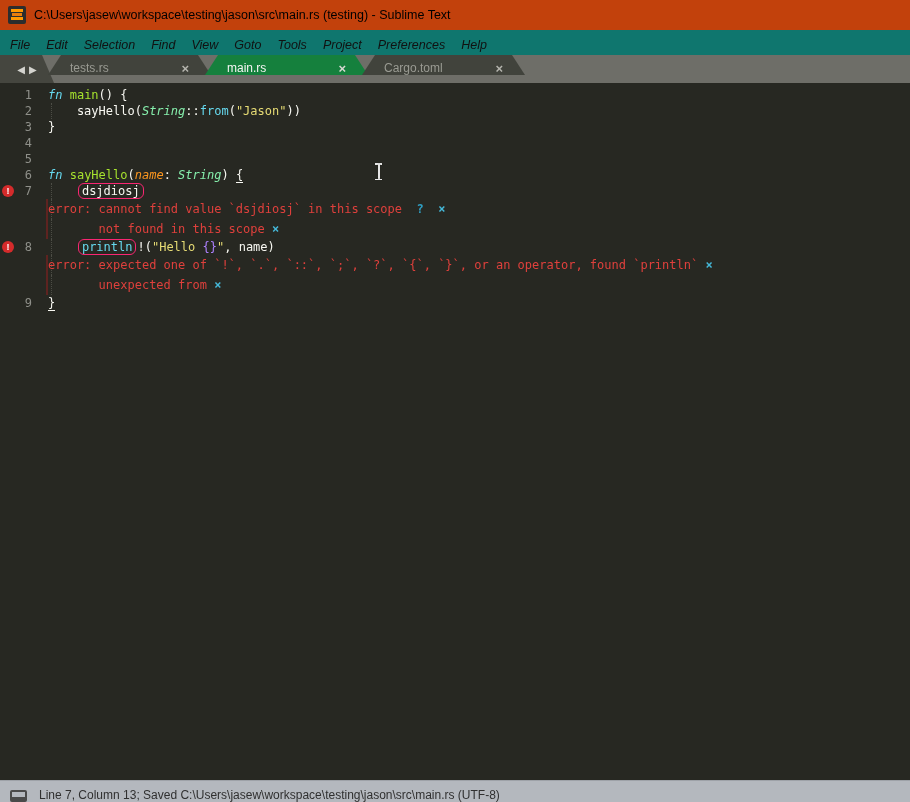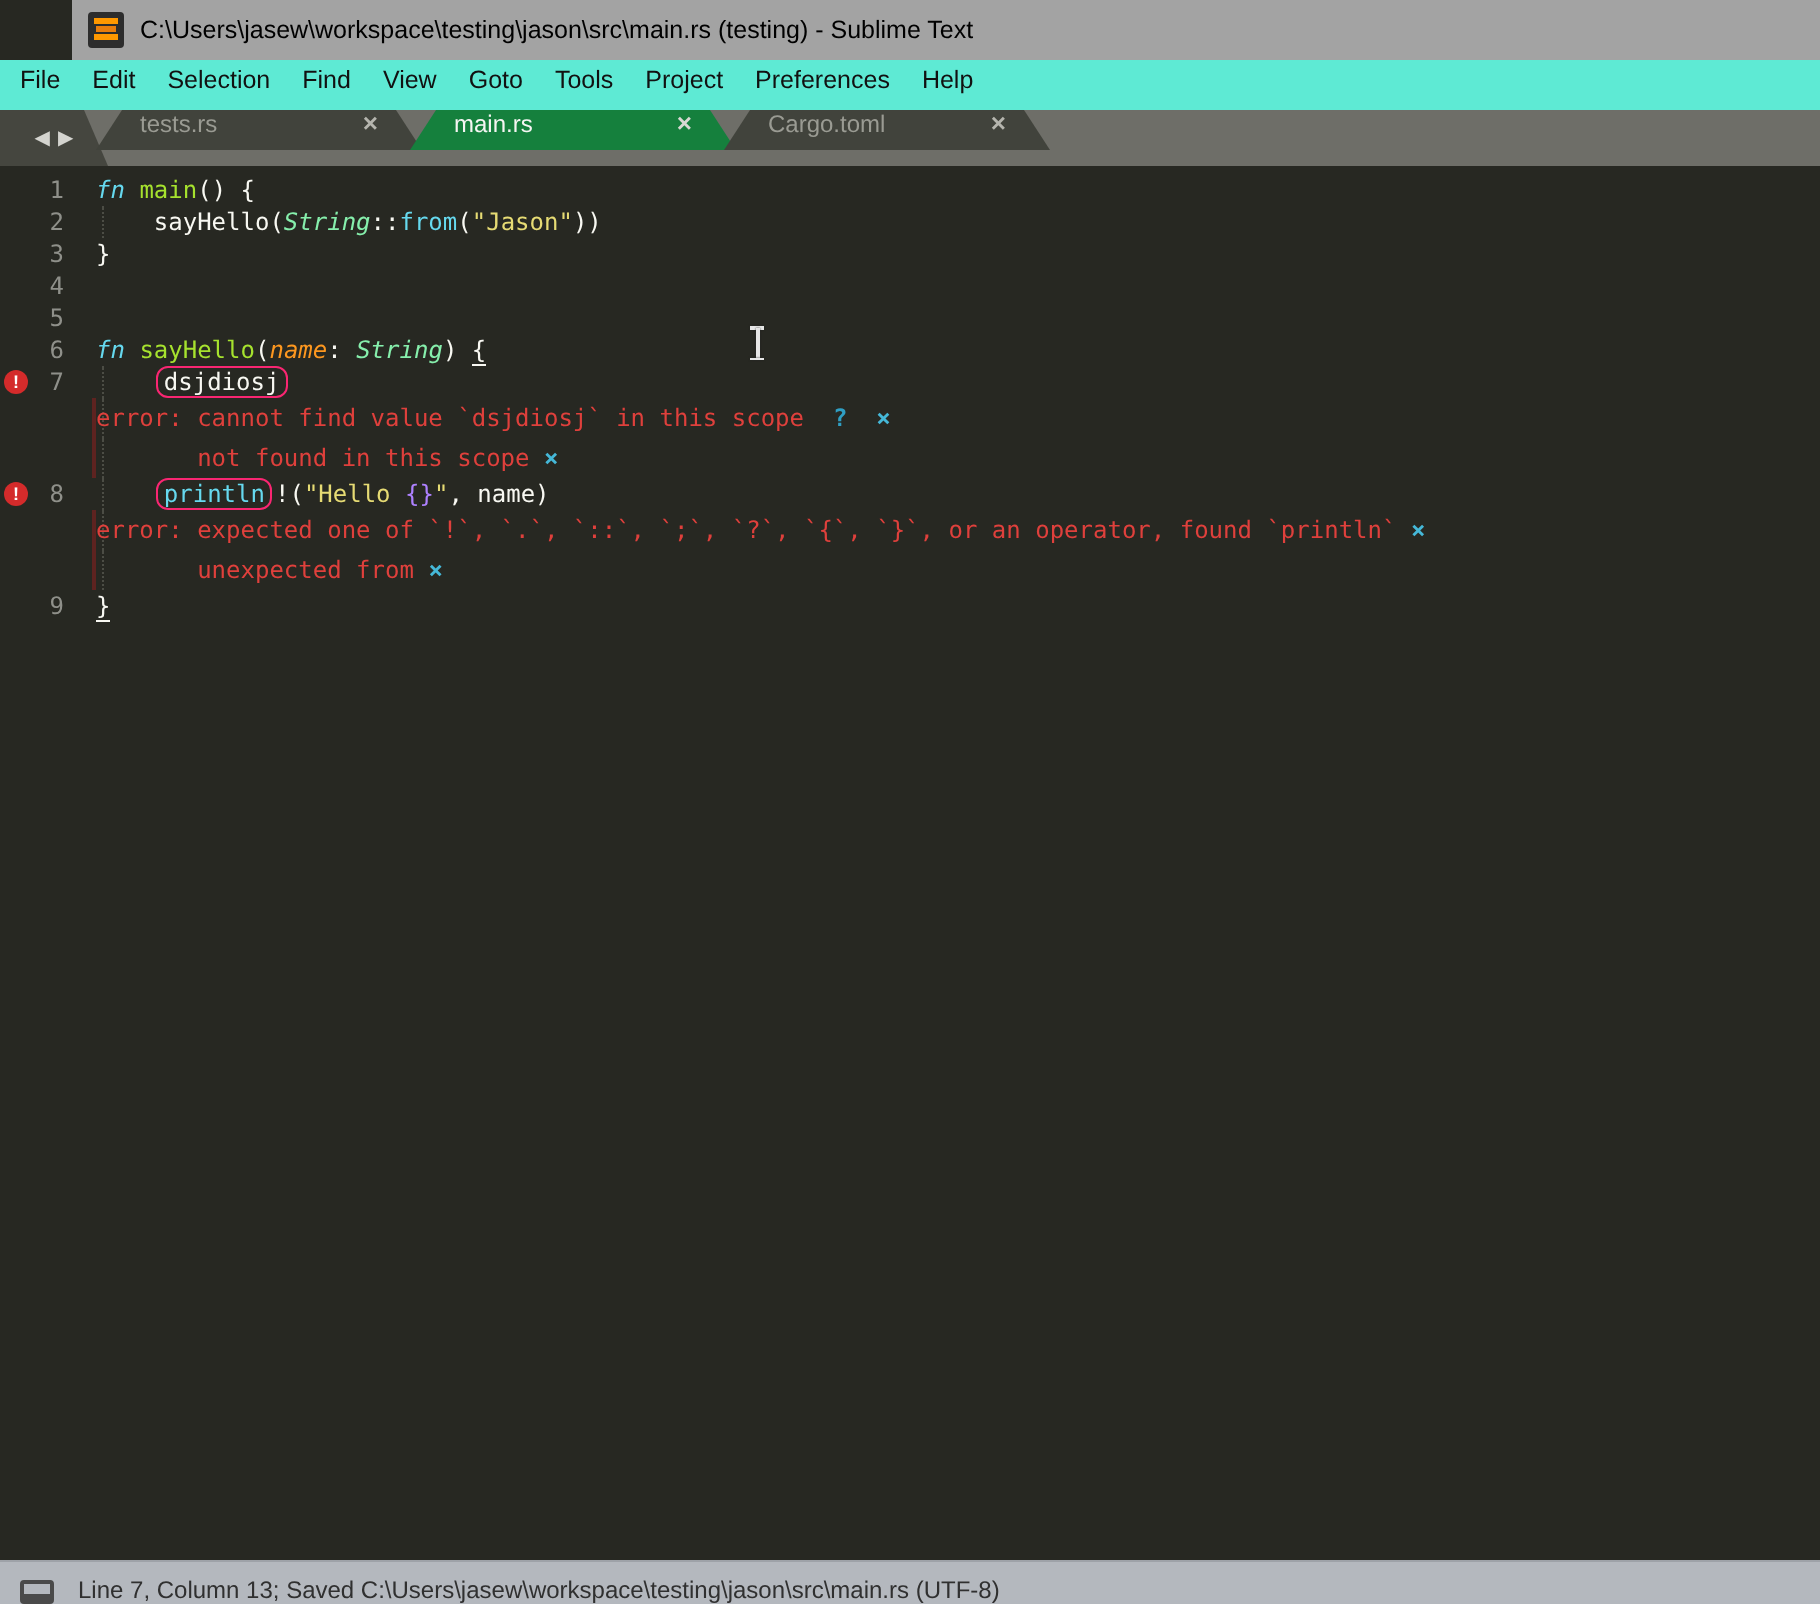--- a/index.html
+++ b/index.html
@@ -1,38 +1,38 @@
 <!DOCTYPE html>
 <html><head>
 <meta charset="utf-8">
 <style>
   * { box-sizing: border-box; margin: 0; padding: 0; }
   html,body { width:910px; height:802px; overflow:hidden; }
   body { font-family:"Liberation Sans", sans-serif; position:relative; background:#272822; }
   #app { position:absolute; inset:0; width:910px; height:802px; }
 
   
-  .titlebar { height:30px; background:#a3a3a3; display:flex; align-items:center; padding-left:8px;margin-left:36px; }
+  .titlebar { height:30px; background:#c2410c; display:flex; align-items:center; padding-left:8px; }
   .app-icon { width:18px; height:18px; background:#2d2d2d; border-radius:2px; position:relative; flex:0 0 auto; }
   .app-icon span { position:absolute; left:3px; width:12px; height:3px; background:#ff9800; }
   .app-icon .b1 { top:3px; }
   .app-icon .b2 { top:7px; width:10px; left:4px; background:#e87d0d; }
   .app-icon .b3 { top:11px; }
   .title-text { margin-left:8px; font-size:12.5px; color:#000000; white-space:nowrap; }
 
   
-  .menubar { height:25px; background:#5eead4; display:flex; align-items:flex-start; padding-left:2px; }
+  .menubar { height:25px; background:#0f766e; display:flex; align-items:flex-end; padding-left:2px;font-style:italic; }
   .menu-item { font-size:12.5px; color:#111111; padding:3px 8px; cursor:default; }
 
   
   .tabbar { height:28px; background:#6e6e68; display:flex; align-items:stretch; position:relative; }
   .nav-arrows { width:54px; background:#45463f; clip-path:polygon(0 0, calc(100% - 12px) 0, 100% 100%, 0 100%);
                 display:flex; align-items:center; justify-content:center; gap:4px; color:#d4d4cf; font-size:10px; }
   .nav-arrows .arr { cursor:pointer; }
-  .tab { width:163px; height:20px; margin-left:-6px; position:relative; display:flex; align-items:flex-start;
+  .tab { width:163px; height:20px; margin-left:-6px; position:relative; display:flex; align-items:flex-end;
          clip-path:polygon(13px 0, calc(100% - 13px) 0, 100% 100%, 0 100%);
          background:#41433c; color:#9a9b93; font-size:12px; cursor:pointer; }
   .tab:first-of-type { margin-left:-4px; }
   .tab.active { background:#15803d; color:#f5f5f3; }
   .tab .tab-label { margin-left:22px; flex:1; white-space:nowrap; overflow:hidden; }
   .tab .tab-close { margin-right:22px; font-size:13px; font-weight:bold; color:#b5b5ae; line-height:1; }
   .tab.active .tab-close { color:#d8d8d3; }
   .tab .tab-dot { margin-right:24px; width:8px; height:8px; border-radius:50%; background:#8e8f88; }
 
   

